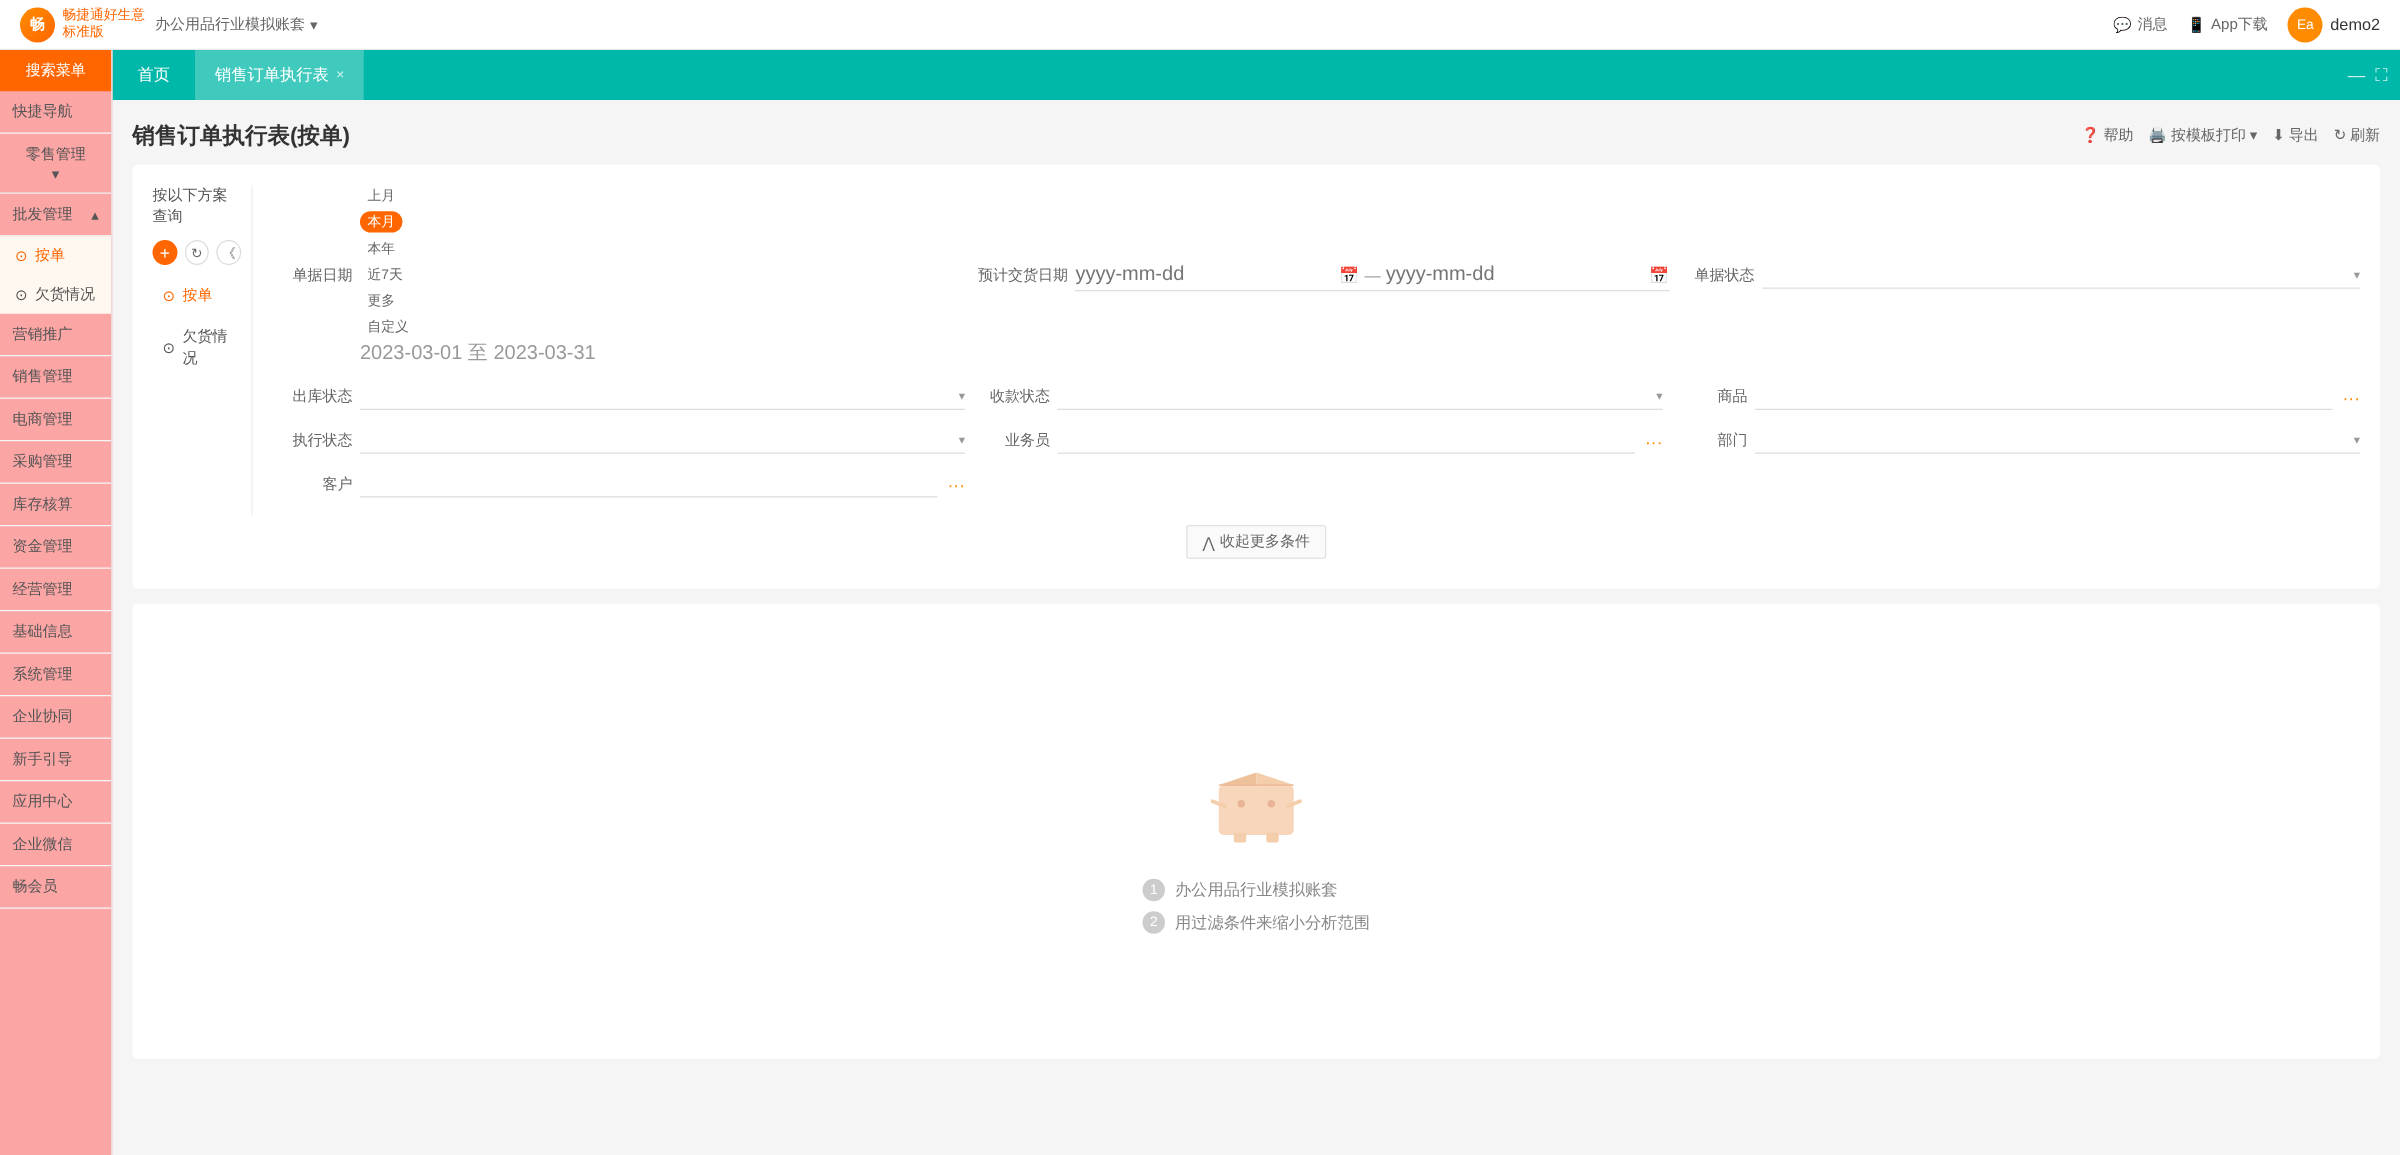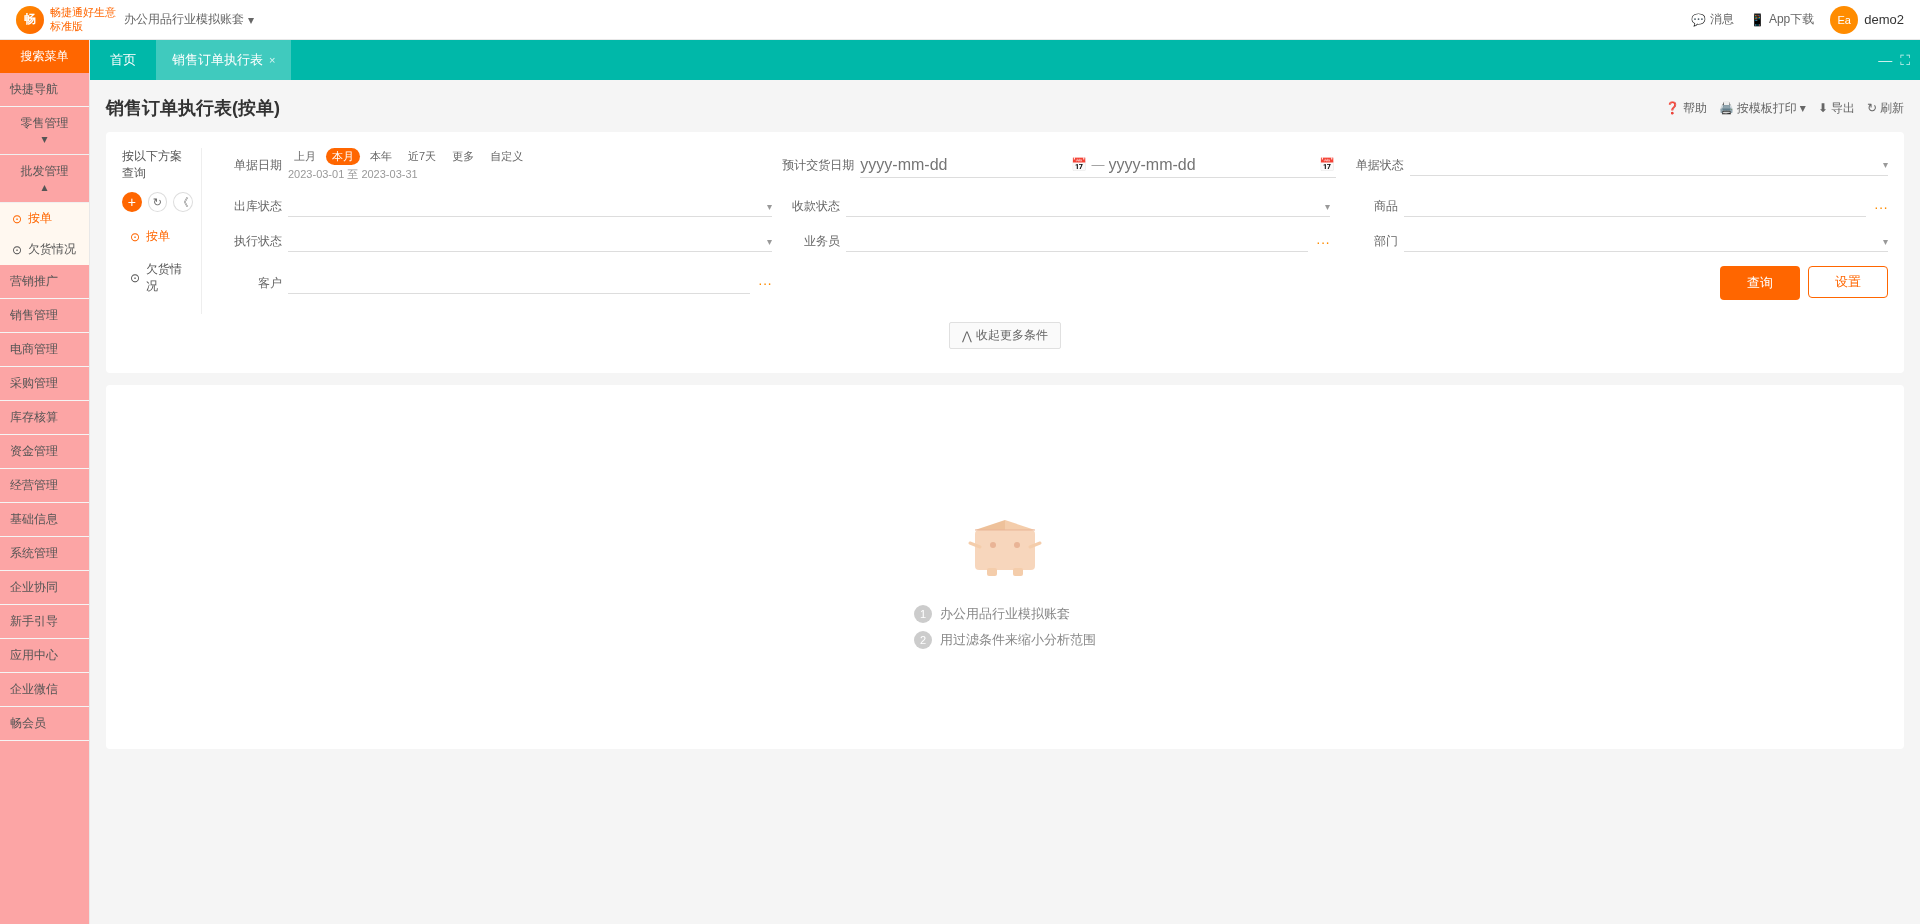--- a/index.html
+++ b/index.html
@@ -132,21 +132,21 @@
     <div class="sidebar-search">
       <span>搜索菜单</span>
     </div>
     <div class="sidebar-nav-item">
       <span>快捷导航</span>
     </div>
     <div class="sidebar-item" style="flex-direction:column;justify-content:space-between;padding:8px 10px;">
       <span>零售管理</span>
       <span>▾</span>
     </div>
-    <div class="sidebar-item" style="flex-direction:column;justify-content:flex-end;padding:8px 10px;">
+    <div class="sidebar-item" style="flex-direction:row;justify-content:space-between;padding:8px 10px;">
       <span>批发管理</span>
       <span>▴</span>
     </div>
 
     <div style="background:#fff8f0;">
       <div class="sidebar-sub-item active">
         <span style="color:#ff6600;">⊙</span>
         <span>按单</span>
       </div>
       <div class="sidebar-sub-item">
@@ -262,29 +262,29 @@
             </div>
           </div>
 
           <div class="filter-rows-wrap">
 
             <div class="filter-row-line">
 
               <div class="f-cell">
                 <span class="f-label">单据日期</span>
                 <div style="flex:1;display:flex;flex-direction:column;gap:2px;">
-                  <div style="display:flex;gap:4px;align-items:flex-start;">
+                  <div style="display:flex;gap:4px;align-items:flex-start;flex-direction:column;">
                     <span class="period-tag">上月</span>
                     <span class="period-tag active">本月</span>
                     <span class="period-tag">本年</span>
                     <span class="period-tag">近7天</span>
                     <span class="period-tag">更多</span>
                     <span class="period-tag">自定义</span>
                   </div>
-                  <div style="font-size:11px;color:#999;">2023-03-01 至 2023-03-31</div>
+                  <div style="font-size:16px;color:#999;">2023-03-01 至 2023-03-31</div>
                 </div>
               </div>
 
               <div class="f-cell">
                 <span class="f-label">预计交货日期</span>
                 <div class="f-date-wrap">
                   <input type="text" class="f-date-input" placeholder="yyyy-mm-dd" style="">
                   <span class="f-cal-icon">📅</span>
                   <span class="f-date-sep">—</span>
                   <input type="text" class="f-date-input" placeholder="yyyy-mm-dd" style="">
@@ -362,24 +362,20 @@
             </div>
 
             <div class="filter-row-line">
 
               <div class="f-cell">
                 <span class="f-label">客户</span>
                 <input type="text" class="f-input" style="flex: 1 1 0%;">
                 <span class="f-dots">···</span>
               </div>
               <div></div>
-              <div style="display:flex;justify-content:flex-end;gap:8px;align-items:flex-start;">
-                <button class="btn-query">查询</button>
-                <button class="btn-settings">设置</button>
-              </div>
             </div>
 
           </div>
         </div>
 
         <div class="collapse-more">
           <div class="collapse-more-btn">
             <span>⋀</span>
             <span>收起更多条件</span>
           </div>

